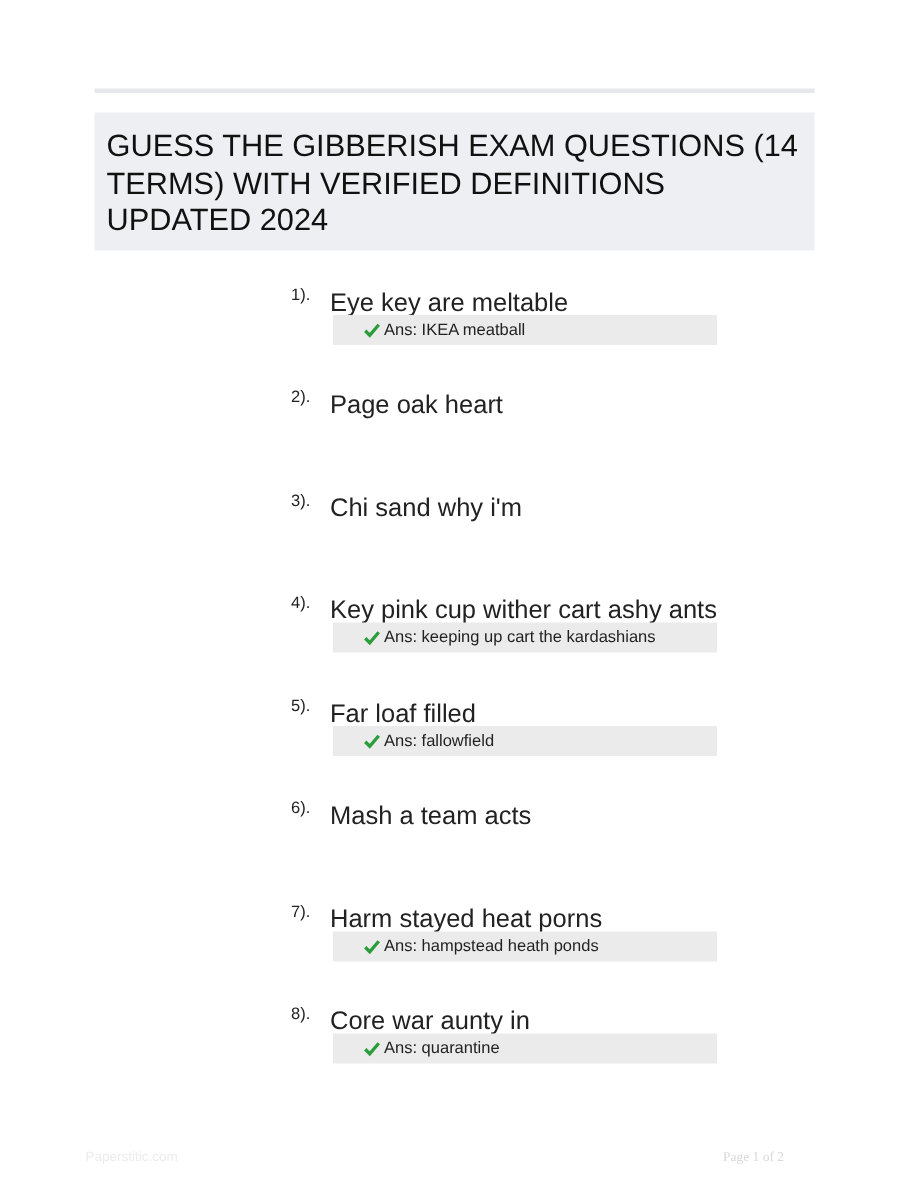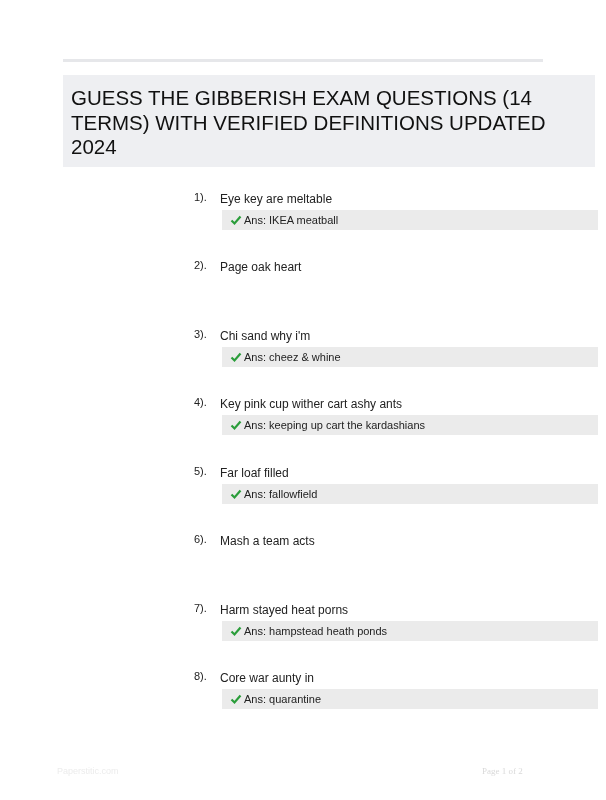--- a/index.html
+++ b/index.html
@@ -5,40 +5,40 @@
     html, body { margin: 0; padding: 0; }
     body {
       width: 606px; height: 800px; background: #ffffff; position: relative;
       font-family: "Liberation Sans", sans-serif; color: #1a1a1a; overflow: hidden;
     }
     .top-rule {
       position: absolute; left: 63px; top: 59px; width: 480px; height: 3px;
       background: #e6e7ea;
     }
     .title-box {
-      position: absolute; left: 63px; top: 75px; width: 532px; height: 92px;
+      position: absolute; left: 63px; top: 75px; width: 480px; height: 92px;
       background: #eeeff2; box-sizing: border-box; padding: 11px 8px 0 8px;
     }
     .title-box h1 {
       margin: 0; font-weight: normal; font-size: 20.5px; line-height: 24.5px;
       color: #111; letter-spacing: 0;
     }
     .qa-list { position: absolute; left: 0; top: 0; width: 606px; }
     .qa {
       position: absolute; left: 0; width: 606px; height: 60px;
     }
     .qa .num {
       position: absolute; left: 194px; top: 0; font-size: 11px; color: #222;
     }
     .qa .question {
-      position: absolute; left: 220px; top: 1px; font-size: 12px; color: #222;
+      position: absolute; left: 220px; top: 1px; font-size: 17px; color: #222;
     }
     .qa .answer {
-      position: absolute; left: 222px; top: 19px; width: 376px; height: 20px;
-      background: #ebebeb; box-sizing: border-box; padding-left: 8px;
+      position: absolute; left: 222px; top: 19px; width: 256px; height: 20px;
+      background: #ebebeb; box-sizing: border-box; padding-left: 20px;
       display: flex; align-items: center; font-size: 11px; color: #222;
     }
     .qa .check {
       display: inline-block; width: 12px; height: 12px; margin-right: 2px;
     }
     .footer-left {
       position: absolute; left: 57px; top: 766px; font-size: 9px; color: #ececec;
     }
     .footer-right {
       position: absolute; left: 482px; top: 766px; font-size: 9px; color: #d9d9d9;
@@ -65,26 +65,20 @@
       <span>Ans: IKEA meatball</span>
     </div>
   </div>
   <div class="qa" style="top:259px">
     <span class="num">2).</span>
     <span class="question">Page oak heart</span>
   </div>
   <div class="qa" style="top:328px">
     <span class="num">3).</span>
     <span class="question">Chi sand why i'm</span>
-    <div class="answer">
-      <svg class="check" viewBox="0 0 12 12">
-          <path d="M1.5 6.5 L4.5 9.5 L10.5 2.5" fill="none" stroke="#2a9d3a" stroke-width="2.2"></path>
-        </svg>
-      <span>Ans: cheez &amp; whine</span>
-    </div>
   </div>
   <div class="qa" style="top:396px">
     <span class="num">4).</span>
     <span class="question">Key pink cup wither cart ashy ants</span>
     <div class="answer">
       <svg class="check" viewBox="0 0 12 12">
           <path d="M1.5 6.5 L4.5 9.5 L10.5 2.5" fill="none" stroke="#2a9d3a" stroke-width="2.2"></path>
         </svg>
       <span>Ans: keeping up cart the kardashians</span>
     </div>

